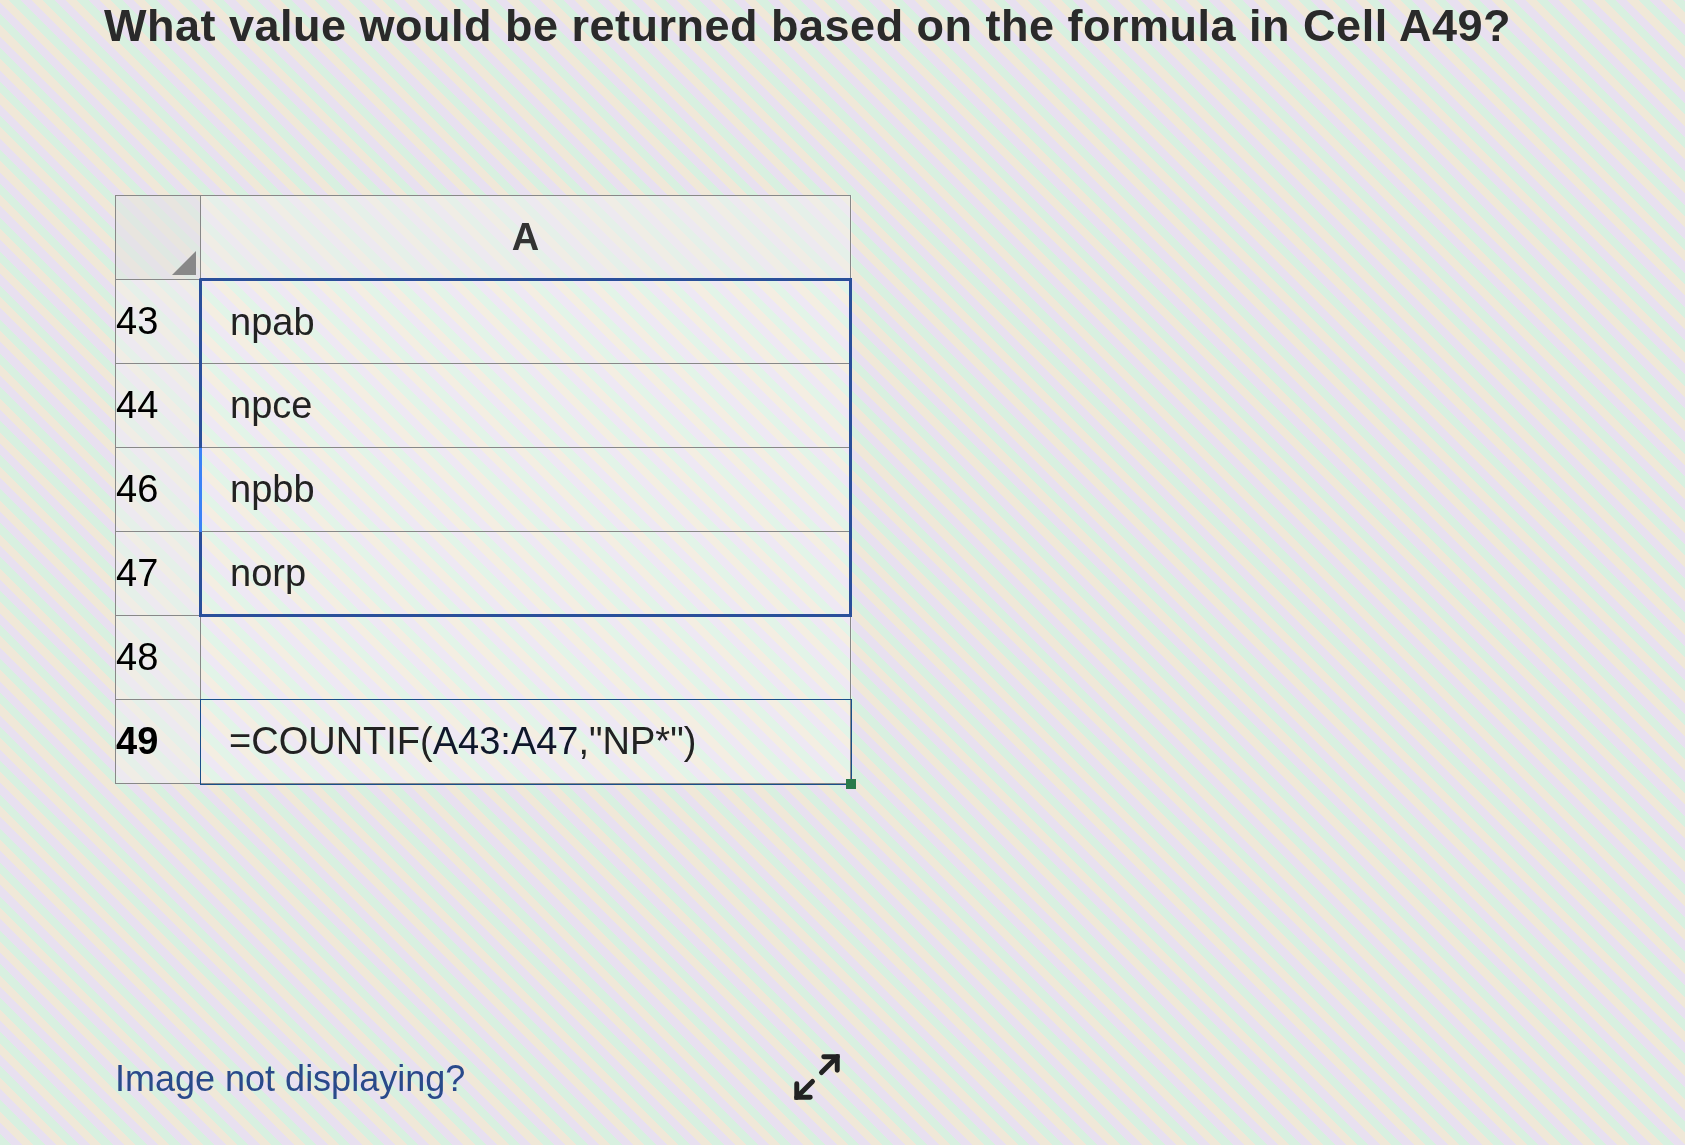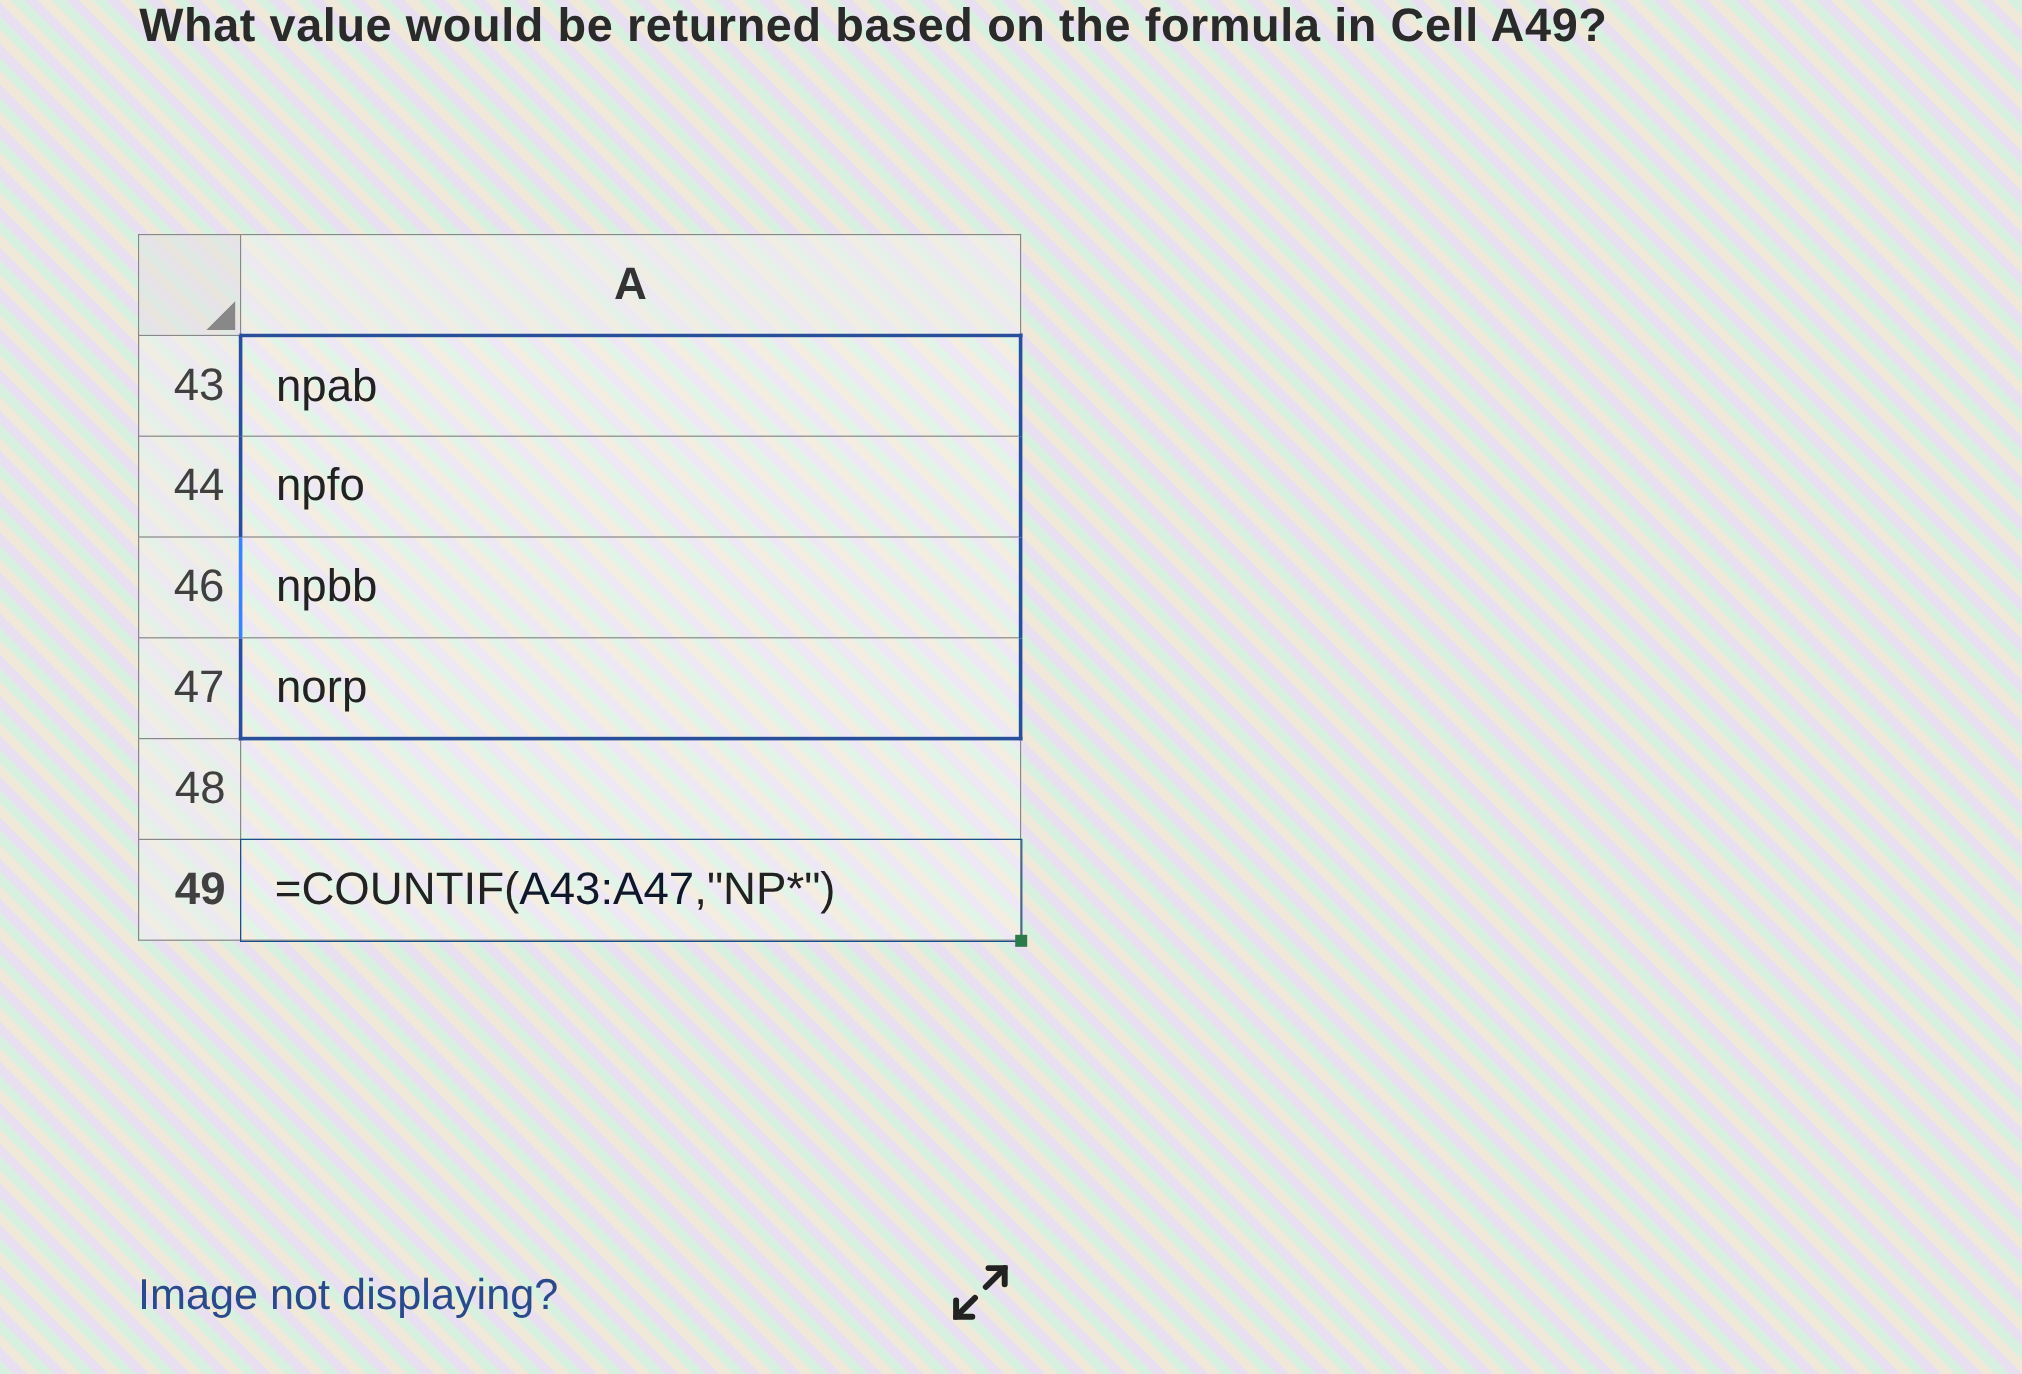--- a/index.html
+++ b/index.html
@@ -9,44 +9,44 @@
     background: repeating-linear-gradient(45deg, #d8f0e0 0px, #d8f0e0 8px, #e8e0f0 8px, #e8e0f0 16px, #f0e8d8 16px, #f0e8d8 24px);
     background-color: #e0e8e0;
     width: 1685px;
     height: 1145px;
     position: relative;
     overflow: hidden;
   }
   .question {
     position: absolute;
     top: 0px;
-    left: 116px;
-    font-size: 39px;
+    left: 104px;
+    font-size: 45px;
     font-weight: bold;
     color: #2a2a2a;
     letter-spacing: 0.5px;
   }
   .sheet {
     position: absolute;
     top: 195px;
     left: 115px;
     border-collapse: collapse;
     background: rgba(255,255,255,0.25);
   }
   .sheet td, .sheet th {
     border: 1px solid #888;
     font-size: 38px;
     vertical-align: middle;
     height: 84px;
   }
   .sheet .rownum {
     width: 85px;
-    text-align: right;
+    text-align: left;
     padding-right: 12px;
-    color: #404040;
+    color: #000000;
     font-weight: normal;
     background: rgba(235,235,235,0.4);
   }
   .sheet .rownum.bold { font-weight: bold; }
   .sheet .colhead {
     text-align: center;
     font-weight: bold;
     color: #333;
     background: rgba(235,235,235,0.4);
     height: 70px;
@@ -102,21 +102,21 @@
       <tr>
     <td class="corner"></td>
     <th class="colhead">A</th>
   </tr>
   <tr>
     <td class="rownum">43</td>
     <td class="cell" style="border-top:3px solid #2a4f9a;border-left:3px solid #2a4f9a;border-right:3px solid #2a4f9a;">npab</td>
   </tr>
   <tr>
     <td class="rownum">44</td>
-    <td class="cell" style="border-left:3px solid #2a4f9a;border-right:3px solid #2a4f9a;">npfo</td>
+    <td class="cell" style="border-left:3px solid #2a4f9a;border-right:3px solid #2a4f9a;">npce</td>
   </tr>
   <tr>
     <td class="rownum">46</td>
     <td class="cell" style="border-left:3px solid #3b82f6;border-right:3px solid #2a4f9a;">npbb</td>
   </tr>
   <tr>
     <td class="rownum">47</td>
     <td class="cell" style="border-left:3px solid #2a4f9a;border-right:3px solid #2a4f9a;border-bottom:3px solid #2a4f9a;position:relative;">norp</td>
   </tr>
   <tr>

